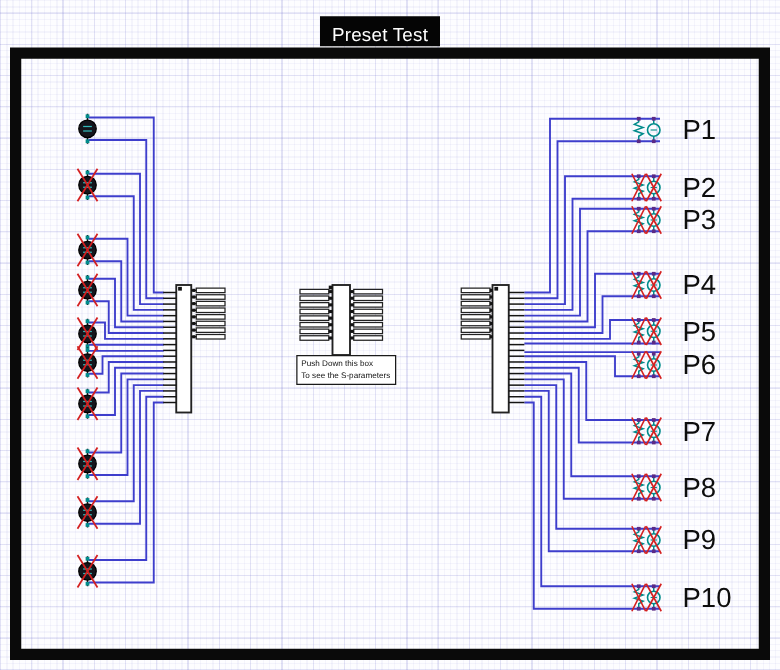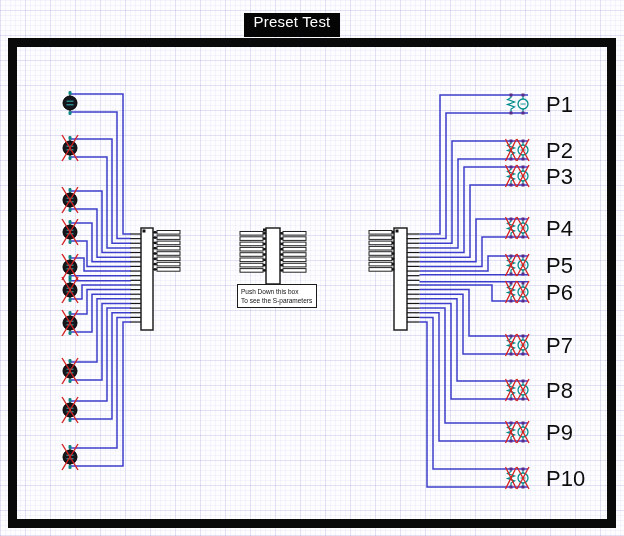--- a/index.html
+++ b/index.html
@@ -14,22 +14,22 @@
       repeating-linear-gradient(90deg, rgba(100,100,200,0.13) 0 1px, transparent 1px 25px),
       repeating-linear-gradient(0deg,  rgba(100,100,200,0.06) 0 1px, transparent 1px 5px),
       repeating-linear-gradient(90deg, rgba(100,100,200,0.06) 0 1px, transparent 1px 5px),
       #fdfdff;
   }
   .frame{
     position:absolute;left:8px;top:38px;width:608px;height:490px;
     box-sizing:border-box;border:9px solid #0a0a0a;
   }
   .title-box{
-    position:absolute;left:244px;top:13px;width:96px;height:24px;
-    display:flex;align-items:flex-start;justify-content:center;
+    position:absolute;left:256px;top:13px;width:96px;height:24px;
+    display:flex;align-items:flex-end;justify-content:center;
     font-size:15px;letter-spacing:0.2px;
   }
   #schematic{position:absolute;left:0;top:0;}
   .note-box{
     position:absolute;left:237px;top:284px;width:80px;
     box-sizing:border-box;border:1.4px solid #1a1a1a;background:#ffffff;
     padding:2px 3px;font-size:6.5px;line-height:9px;color:#111;
     font-family:"Liberation Sans", sans-serif;white-space:nowrap;
   }
 </style>

